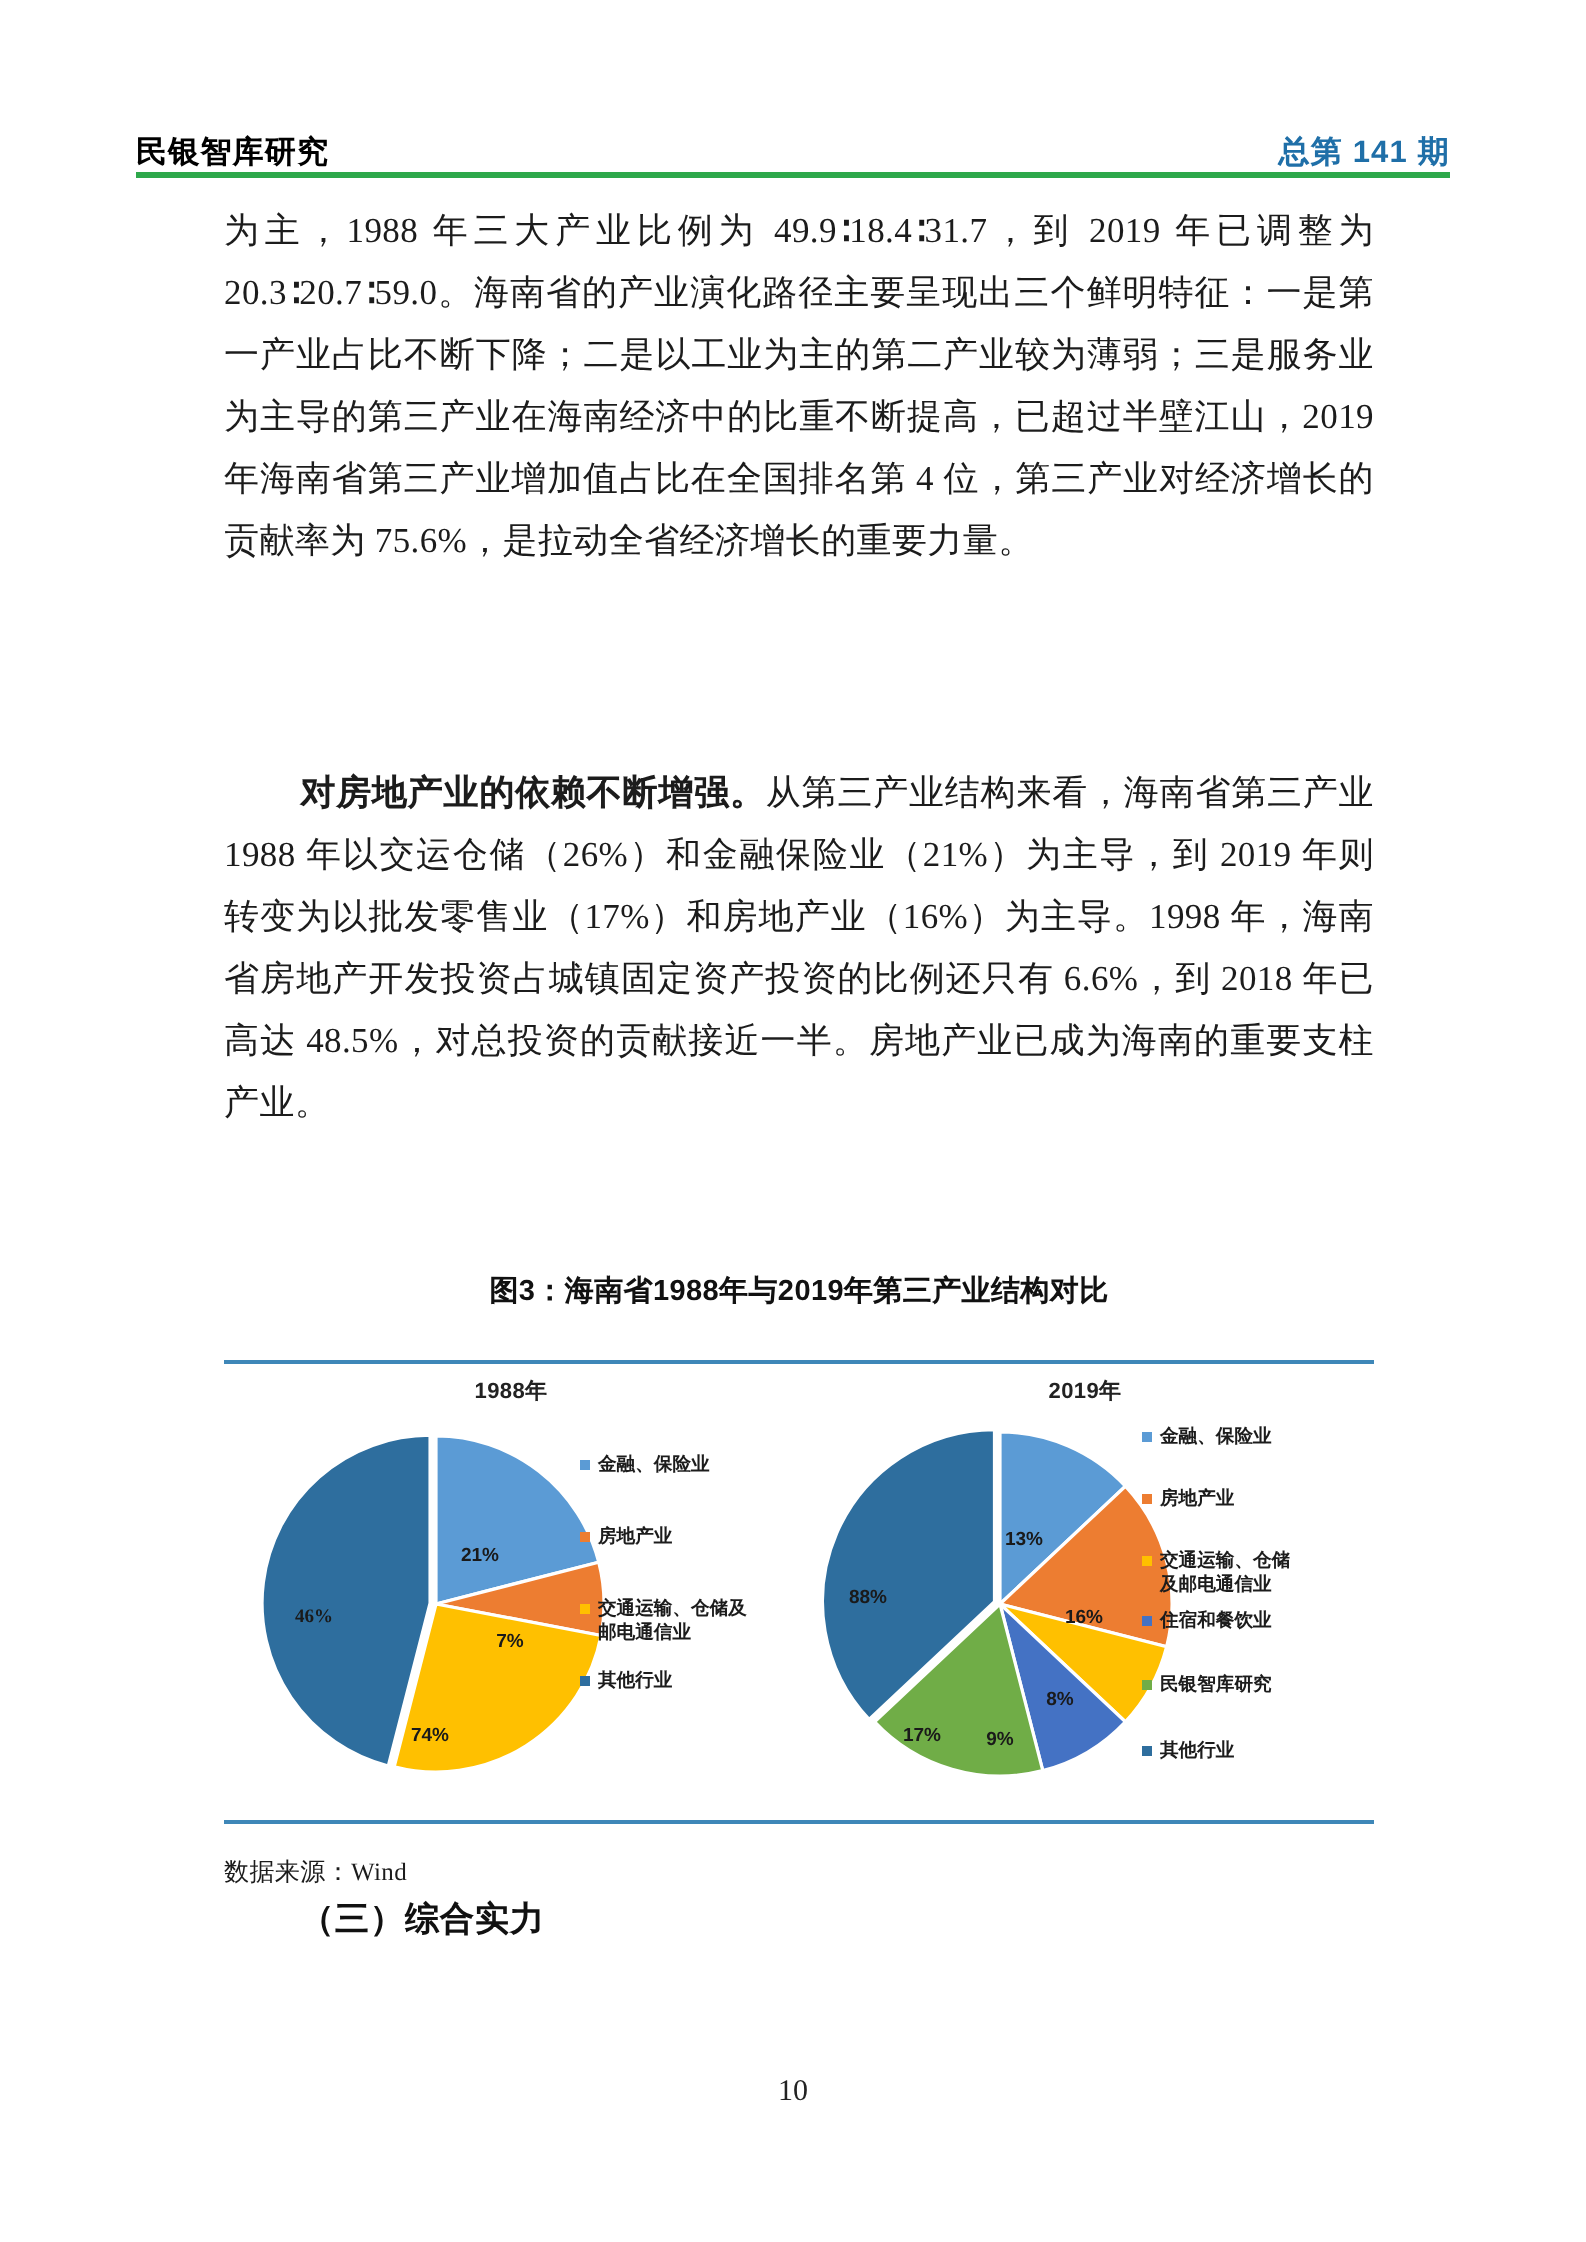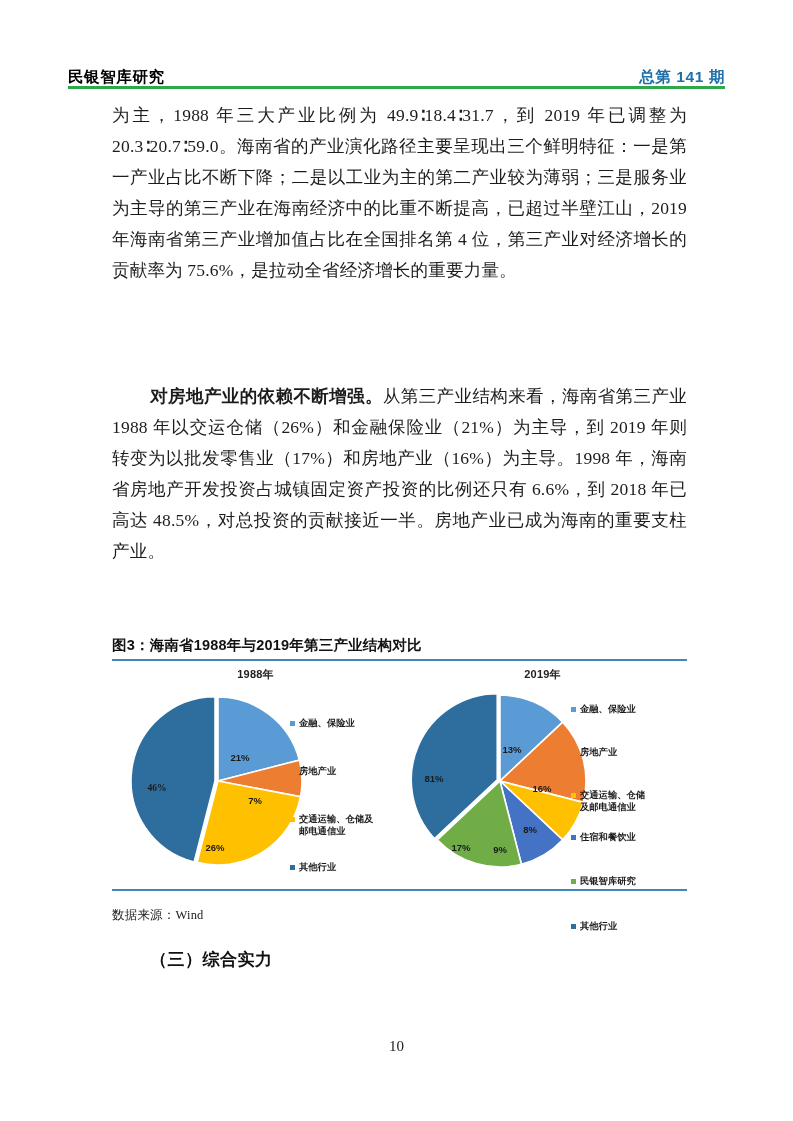--- a/index.html
+++ b/index.html
@@ -87,23 +87,23 @@
     position: absolute;
     left: 112px;
     top: 636px;
     width: 575px;
   }
   .fig-title {
     font-family: "Liberation Sans", "DejaVu Sans", sans-serif;
     font-weight: bold;
     font-size: 14.5px;
     color: #111111;
-    text-align: left;
+    text-align: center;
     letter-spacing: 0.2px;
-    padding-bottom: 4px;
+    padding-bottom: 25px;
   }
   .fig-rule {
     width: 575px;
     height: 2px;
     background: #3E87B8;
   }
   .fig-rule.bottom {
     margin-top: 0;
   }
   .charts-row {
@@ -136,21 +136,20 @@
     font-family: "Liberation Sans", "DejaVu Sans", sans-serif;
     font-size: 9.3px;
     font-weight: bold;
     color: #1c1c1c;
     line-height: 12px;
   }
   .legend-item {
     display: flex;
     align-items: flex-start;
     margin-bottom: 0px;
-    margin-top: 12px;
   }
   .legend-swatch {
     width: 5px;
     height: 5px;
     margin-top: 3.5px;
     margin-right: 4px;
     flex: 0 0 auto;
   }
   .legend-label {
     white-space: pre-line;
@@ -245,21 +244,21 @@
             <span class="legend-label">交通运输、仓储及
 邮电通信业</span>
           </div>
           <div class="legend-item">
             <span class="legend-swatch" style="background:#2E6E9E;"></span>
             <span class="legend-label">其他行业</span>
           </div>
         </div>
         <div class="slice-label" style="left:128px; top:96px;">21%</div>
         <div class="slice-label" style="left:143px; top:139px;">7%</div>
-        <div class="slice-label" style="left:103px; top:186px;">26%</div>
+        <div class="slice-label" style="left:103px; top:186px;">74%</div>
         <div class="slice-label" style="left:45px; top:127px;font-family:Liberation Serif, serif;">46%</div>
       </div>
 
       <div class="chart-cell">
         <div class="chart-cell-title">2019年</div>
         <div class="pie-wrap" style="left:8px; top:28px;">
           <svg width="185" height="185" viewBox="0 0 185 185">
             <g id="pie2019">
                 <path d="M 93 92 L 93 6 A 86 86 0 0 1 155.6913019582414 33.128948890132776 Z" fill="#5B9BD5" stroke="#ffffff" stroke-width="1.6"></path>
                 <path d="M 93 92 L 155.6913019582414 33.128948890132776 A 86 86 0 0 1 176.2981518570623 113.38733029617751 Z" fill="#ED7D31" stroke="#ffffff" stroke-width="1.6"></path>
@@ -295,21 +294,21 @@
           <div class="legend-item">
             <span class="legend-swatch" style="background:#2E6E9E;"></span>
             <span class="legend-label">其他行业</span>
           </div>
         </div>
         <div class="slice-label" style="left:113px; top:88px;">13%</div>
         <div class="slice-label" style="left:143px; top:127px;">16%</div>
         <div class="slice-label" style="left:131px; top:168px;">8%</div>
         <div class="slice-label" style="left:101px; top:188px;">9%</div>
         <div class="slice-label" style="left:62px; top:186px;">17%</div>
-        <div class="slice-label" style="left:35px; top:117px;">81%</div>
+        <div class="slice-label" style="left:35px; top:117px;">88%</div>
       </div>
     </div>
 
     <div class="fig-rule bottom"></div>
     <div class="fig-source">数据来源：Wind</div>
   </div>
 
   <div class="section-head">（三）综合实力</div>
 
 

